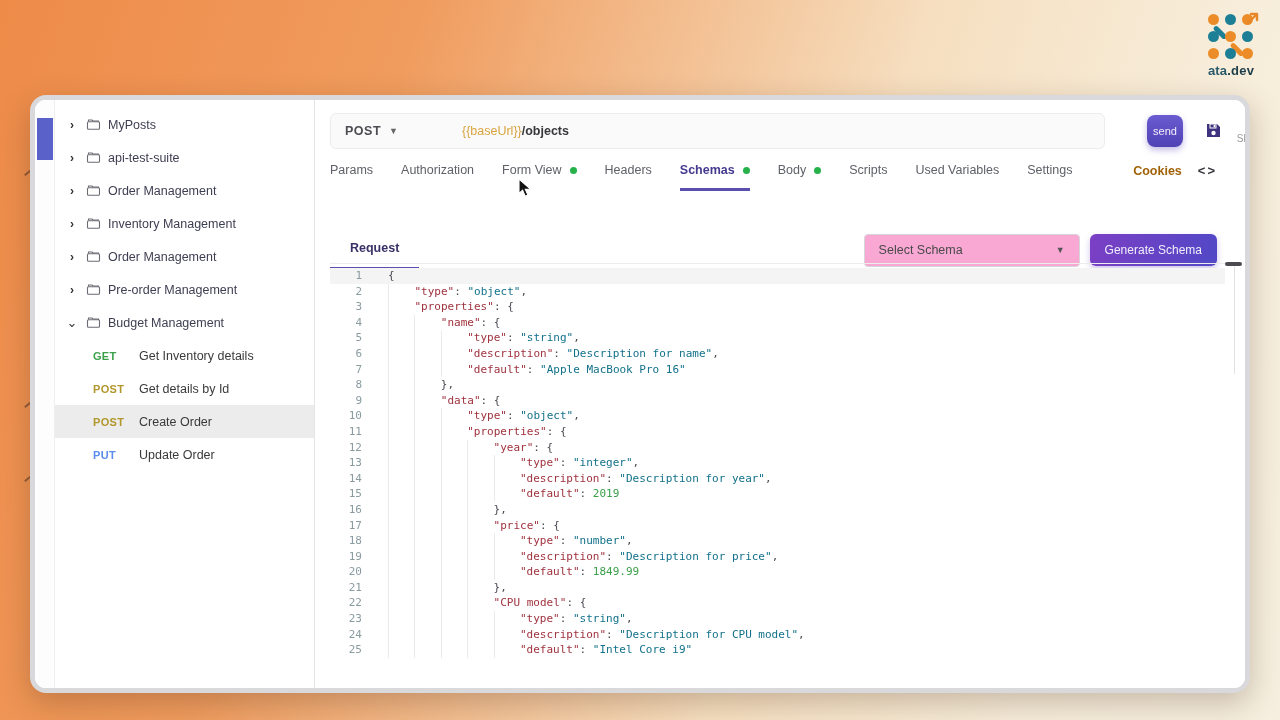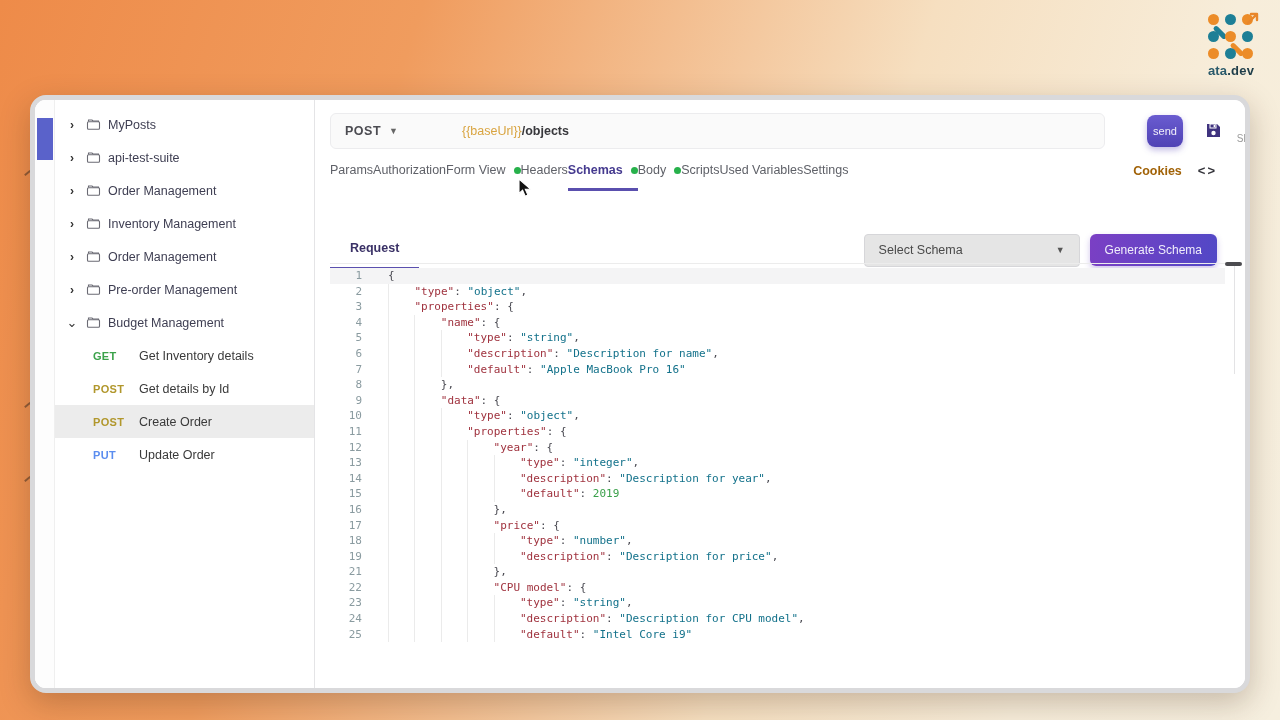--- a/index.html
+++ b/index.html
@@ -55,33 +55,33 @@
   .method-box .caret { font-size:9px; color:#666; }
   .url-field { flex:1; font-size:12.5px; padding-left:48px; cursor:text; white-space:nowrap; overflow:hidden; }
   .url-var { color:#d9a440; } .url-path { color:#38383c; font-weight:bold; }
   .send-btn { position:absolute; right:62px; top:15px; width:36px; height:32px; border:none; border-radius:8px;
     background:linear-gradient(180deg,#6a5cd0,#4f42b5); color:#f2f0fa; font-size:11px; font-family:inherit; cursor:pointer;
     box-shadow:0 3px 6px rgba(80,60,180,.35); }
   .save-btn { position:absolute; right:23px; top:22px; cursor:pointer; background:none; border:none; }
   .clip-text { position:absolute; right:-4px; top:33px; font-size:10px; color:#9a9a9a; }
 
   
-  .tabs { position:absolute; left:15px; top:63px; right:28px; display:flex; align-items:flex-start; }
+  .tabs { position:absolute; left:15px; top:63px; right:28px; display:flex; align-items:flex-start; gap:28px; }
   .tab { display:flex; align-items:center; gap:8px; font-size:12.5px; color:#5f6168; padding-bottom:11px; cursor:pointer; white-space:nowrap; }
   .tab.active { color:#453a8f; font-weight:bold; border-bottom:3px solid #5a4fae; }
   .gdot { width:7px; height:7px; border-radius:50%; background:#27b14b; }
   .tabs-right { margin-left:auto; display:flex; align-items:center; gap:16px; }
   .cookies { font-size:12.5px; font-weight:bold; color:#a16207; cursor:pointer; }
   .code-toggle { font-size:13px; font-weight:bold; color:#33333a; letter-spacing:2px; cursor:pointer; }
 
   
   .subrow { position:absolute; left:15px; top:130px; right:28px; height:40px; display:flex; align-items:center; }
   .subtab { font-size:12.5px; color:#5f6168; padding:10px 20px 12px 20px; cursor:pointer; }
   .subtab.active { color:#3a3166; font-weight:bold; border-bottom:3px solid #5a4fae; }
-  .schema-select { margin-left:auto; width:216px; height:33px; background:#e5e5e5; border:1px solid #d6d6d9; border-radius:4px;
+  .schema-select { margin-left:auto; width:216px; height:33px; background:#f9a8d4; border:1px solid #d6d6d9; border-radius:4px;
     display:flex; align-items:center; justify-content:space-between; padding:0 14px; font-size:12.5px; color:#4a4a4a; cursor:pointer; }
   .schema-select .caret { font-size:9px; color:#555; }
   .gen-btn { margin-left:10px; height:32px; padding:0 15px; border:none; border-radius:6px; cursor:pointer;
     background:linear-gradient(100deg,#7b3fc4,#5148c6); color:#f0eefb; font-size:12px; font-family:inherit;
     box-shadow:0 3px 6px rgba(100,60,190,.3); }
 
   
   .editor { position:absolute; left:15px; top:163px; right:20px; bottom:0; border-top:1px solid #ececec; padding-top:4px;
     font-family:"DejaVu Sans Mono","Liberation Mono",monospace; font-size:11px; }
   .line { display:flex; height:15.6px; line-height:15.6px; white-space:pre; }
@@ -294,20 +294,21 @@
             <div class="line"><span class="ln">10</span><span class="codetxt"><span class="ind">    </span><span class="ind">    </span><span class="ind">    </span><span class="tk-key">"type"</span><span class="tk-pun">:</span> <span class="tk-str">"object"</span><span class="tk-pun">,</span></span></div>
             <div class="line"><span class="ln">11</span><span class="codetxt"><span class="ind">    </span><span class="ind">    </span><span class="ind">    </span><span class="tk-key">"properties"</span><span class="tk-pun">:</span> <span class="tk-pun">{</span></span></div>
             <div class="line"><span class="ln">12</span><span class="codetxt"><span class="ind">    </span><span class="ind">    </span><span class="ind">    </span><span class="ind">    </span><span class="tk-key">"year"</span><span class="tk-pun">:</span> <span class="tk-pun">{</span></span></div>
             <div class="line"><span class="ln">13</span><span class="codetxt"><span class="ind">    </span><span class="ind">    </span><span class="ind">    </span><span class="ind">    </span><span class="ind">    </span><span class="tk-key">"type"</span><span class="tk-pun">:</span> <span class="tk-str">"integer"</span><span class="tk-pun">,</span></span></div>
             <div class="line"><span class="ln">14</span><span class="codetxt"><span class="ind">    </span><span class="ind">    </span><span class="ind">    </span><span class="ind">    </span><span class="ind">    </span><span class="tk-key">"description"</span><span class="tk-pun">:</span> <span class="tk-str">"Description for year"</span><span class="tk-pun">,</span></span></div>
             <div class="line"><span class="ln">15</span><span class="codetxt"><span class="ind">    </span><span class="ind">    </span><span class="ind">    </span><span class="ind">    </span><span class="ind">    </span><span class="tk-key">"default"</span><span class="tk-pun">:</span> <span class="tk-num">2019</span></span></div>
             <div class="line"><span class="ln">16</span><span class="codetxt"><span class="ind">    </span><span class="ind">    </span><span class="ind">    </span><span class="ind">    </span><span class="tk-pun">}</span><span class="tk-pun">,</span></span></div>
             <div class="line"><span class="ln">17</span><span class="codetxt"><span class="ind">    </span><span class="ind">    </span><span class="ind">    </span><span class="ind">    </span><span class="tk-key">"price"</span><span class="tk-pun">:</span> <span class="tk-pun">{</span></span></div>
             <div class="line"><span class="ln">18</span><span class="codetxt"><span class="ind">    </span><span class="ind">    </span><span class="ind">    </span><span class="ind">    </span><span class="ind">    </span><span class="tk-key">"type"</span><span class="tk-pun">:</span> <span class="tk-str">"number"</span><span class="tk-pun">,</span></span></div>
             <div class="line"><span class="ln">19</span><span class="codetxt"><span class="ind">    </span><span class="ind">    </span><span class="ind">    </span><span class="ind">    </span><span class="ind">    </span><span class="tk-key">"description"</span><span class="tk-pun">:</span> <span class="tk-str">"Description for price"</span><span class="tk-pun">,</span></span></div>
+            <div class="line"><span class="ln">20</span><span class="codetxt"><span class="ind">    </span><span class="ind">    </span><span class="ind">    </span><span class="ind">    </span><span class="ind">    </span><span class="tk-key">"default"</span><span class="tk-pun">:</span> <span class="tk-num">1849.99</span></span></div>
             <div class="line"><span class="ln">21</span><span class="codetxt"><span class="ind">    </span><span class="ind">    </span><span class="ind">    </span><span class="ind">    </span><span class="tk-pun">}</span><span class="tk-pun">,</span></span></div>
             <div class="line"><span class="ln">22</span><span class="codetxt"><span class="ind">    </span><span class="ind">    </span><span class="ind">    </span><span class="ind">    </span><span class="tk-key">"CPU model"</span><span class="tk-pun">:</span> <span class="tk-pun">{</span></span></div>
             <div class="line"><span class="ln">23</span><span class="codetxt"><span class="ind">    </span><span class="ind">    </span><span class="ind">    </span><span class="ind">    </span><span class="ind">    </span><span class="tk-key">"type"</span><span class="tk-pun">:</span> <span class="tk-str">"string"</span><span class="tk-pun">,</span></span></div>
             <div class="line"><span class="ln">24</span><span class="codetxt"><span class="ind">    </span><span class="ind">    </span><span class="ind">    </span><span class="ind">    </span><span class="ind">    </span><span class="tk-key">"description"</span><span class="tk-pun">:</span> <span class="tk-str">"Description for CPU model"</span><span class="tk-pun">,</span></span></div>
             <div class="line"><span class="ln">25</span><span class="codetxt"><span class="ind">    </span><span class="ind">    </span><span class="ind">    </span><span class="ind">    </span><span class="ind">    </span><span class="tk-key">"default"</span><span class="tk-pun">:</span> <span class="tk-str">"Intel Core i9"</span></span></div>
           </div>
         <div class="vscroll-track"></div>
         <div class="vscroll-thumb"></div>
 
       </div>

